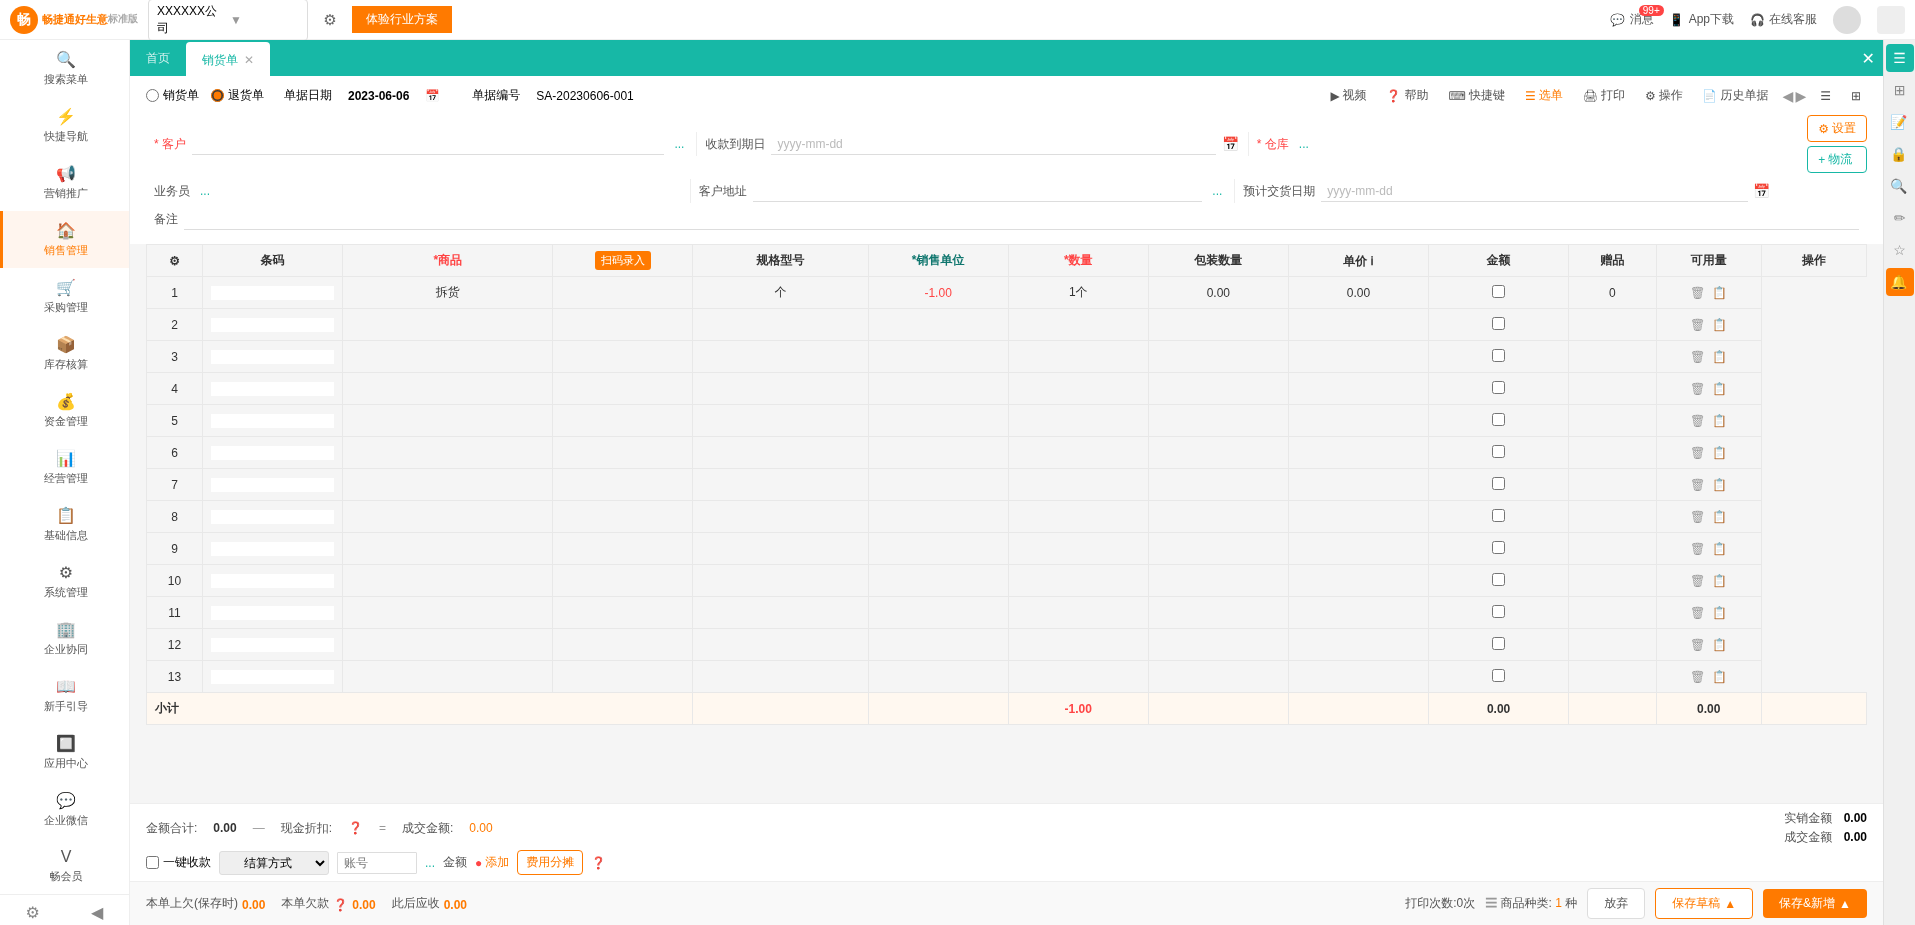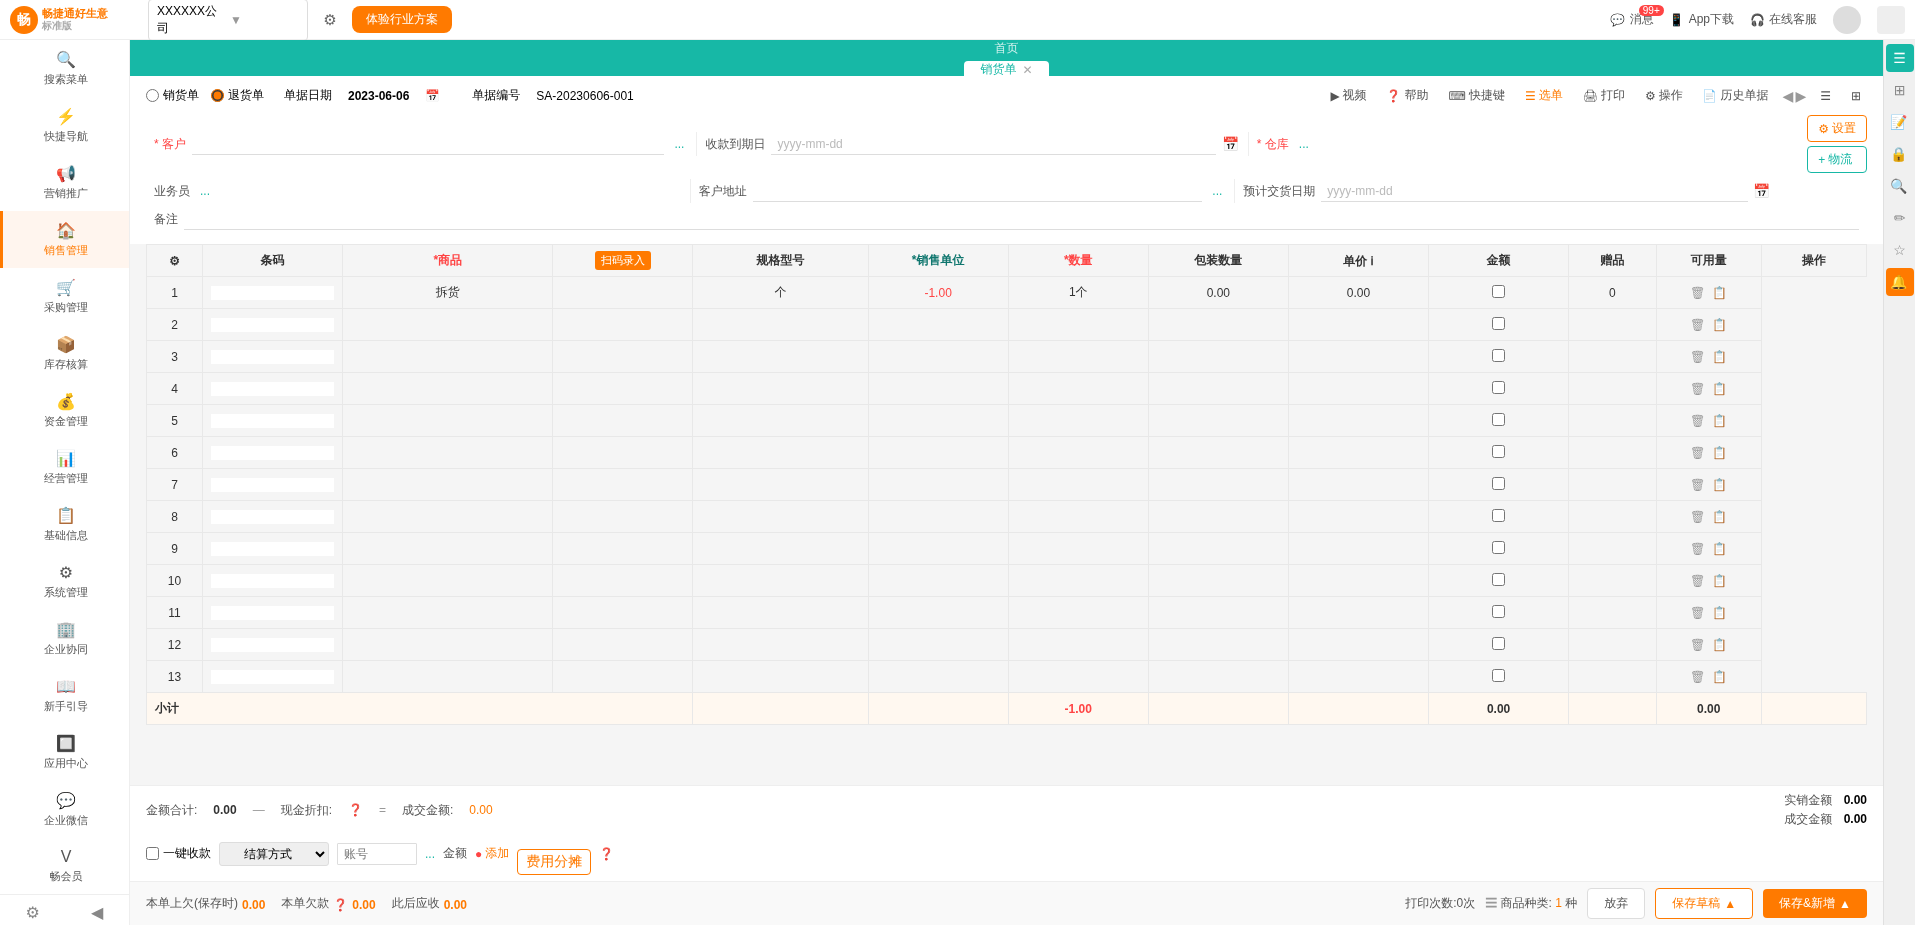--- a/index.html
+++ b/index.html
@@ -6,21 +6,21 @@
     body { width: 1915px; height: 925px; overflow: hidden; background: #f5f5f5; display: flex; flex-direction: column; }
 
     
     .top-bar { height: 40px; background: #fff; display: flex; align-items: center; padding: 0 10px; border-bottom: 1px solid #eee; gap: 8px; flex-shrink: 0; }
     .logo-area { display: flex; align-items: center; gap: 4px; color: #ff7a00; font-weight: bold; font-size: 13px; width: 130px; }
     .logo-icon { width: 28px; height: 28px; background: #ff7a00; border-radius: 50%; display: flex; align-items: center; justify-content: center; color: white; font-size: 14px; }
     .company-selector { display: flex; align-items: center; gap: 4px; border: 1px solid #ddd; border-radius: 4px; padding: 3px 8px; cursor: pointer; min-width: 160px; }
     .company-selector span { flex: 1; }
     .company-selector .arrow { color: #999; }
     .gear-icon { width: 28px; height: 28px; display: flex; align-items: center; justify-content: center; color: #666; cursor: pointer; font-size: 15px; }
-    .trial-btn { background: #ff7a00; color: white; border: none; border-radius: 8px; padding: 5px 14px; cursor: pointer; font-size: 12px; }
+    .trial-btn { background: #ff7a00; color: white; border: none; border-radius: 0; padding: 5px 14px; cursor: pointer; font-size: 12px; }
     .top-right { margin-left: auto; display: flex; align-items: center; gap: 16px; }
     .top-right-item { display: flex; align-items: center; gap: 4px; cursor: pointer; color: #555; position: relative; }
     .badge { background: #ff4444; color: white; border-radius: 8px; padding: 0 4px; font-size: 10px; position: absolute; top: -6px; right: -10px; }
     .avatar { width: 28px; height: 28px; background: #ddd; border-radius: 50%; }
 
     
     .main-layout { display: flex; flex: 1; overflow: hidden; }
 
     
     .sidebar { width: 130px; background: #fff; border-right: 1px solid #eee; display: flex; flex-direction: column; flex-shrink: 0; overflow-y: auto; }
@@ -28,21 +28,21 @@
     .sidebar-item.active { background: #fff5ee; color: #ff7a00; border-left: 3px solid #ff7a00; }
     .sidebar-item .icon { font-size: 16px; }
     .sidebar-item .label { font-size: 11px; }
     .sidebar-bottom { margin-top: auto; border-top: 1px solid #eee; padding: 8px 0; display: flex; justify-content: space-around; }
     .sidebar-bottom-icon { cursor: pointer; color: #888; font-size: 16px; }
 
     
     .content-area { flex: 1; display: flex; flex-direction: column; overflow: hidden; }
 
     
-    .tab-bar { background: #17b8a6; display: flex; align-items: center; height: 36px; padding: 0 0; flex-shrink: 0; flex-direction: column; }
+    .tab-bar { background: #17b8a6; display: flex; align-items: center; height: 36px; padding: 0 0; flex-shrink: 0; }
     .tab-item { padding: 0 16px; height: 100%; display: flex; align-items: center; cursor: pointer; color: rgba(255,255,255,0.8); font-size: 13px; gap: 6px; }
     .tab-item.active { background: #fff; color: #17b8a6; border-radius: 4px 4px 0 0; margin-top: 4px; }
     .tab-item .close { color: #aaa; cursor: pointer; font-size: 12px; }
     .tab-close-all { margin-left: auto; margin-right: 8px; color: white; cursor: pointer; font-size: 16px; }
 
     
     .form-area { background: #fff; padding: 8px 16px; flex-shrink: 0; }
     .form-header { display: flex; align-items: center; gap: 20px; margin-bottom: 8px; }
     .radio-group { display: flex; align-items: center; gap: 12px; }
     .radio-item { display: flex; align-items: center; gap: 4px; cursor: pointer; }
@@ -93,36 +93,36 @@
     .save-draft-btn { border: 1px solid #ff7a00; background: #fff; border-radius: 4px; padding: 6px 16px; cursor: pointer; color: #ff7a00; display: flex; align-items: center; gap: 4px; }
     .save-new-btn { background: #ff7a00; border: none; border-radius: 4px; padding: 6px 16px; cursor: pointer; color: white; display: flex; align-items: center; gap: 4px; }
 
     
     .right-panel { width: 32px; background: #f0f0f0; display: flex; flex-direction: column; align-items: center; padding: 4px 0; gap: 4px; border-left: 1px solid #e0e0e0; flex-shrink: 0; }
     .right-panel-icon { width: 28px; height: 28px; display: flex; align-items: center; justify-content: center; cursor: pointer; color: #888; font-size: 14px; border-radius: 4px; }
     .right-panel-icon.active { background: #17b8a6; color: white; }
     .right-panel-icon.orange { background: #ff7a00; color: white; }
 
     .add-btn { color: #ff7a00; cursor: pointer; display: flex; align-items: center; gap: 3px; font-size: 12px; }
-    .expense-btn { border: 1px solid #ff7a00; color: #ff7a00; background: white; border-radius: 4px; padding: 3px 8px; cursor: pointer; font-size: 14px; margin-top: 17px; }
+    .expense-btn { border: 1px solid #ff7a00; color: #ff7a00; background: white; border-radius: 4px; padding: 3px 8px; cursor: pointer; font-size: 12px; }
 
     .nav-arrows { display: flex; gap: 2px; }
     .nav-arrow { color: #999; cursor: pointer; font-size: 14px; }
 
     .print-count { color: #555; }
     .product-type { color: #555; }
     .product-count { color: #ff7a00; }
   </style>
 </head>
 <body>
 
 <div class="top-bar">
   <div class="logo-area">
     <div class="logo-icon">畅</div>
-    <div style="display:flex;flex-direction:column;line-height:1.2">
+    <div style="display:flex;flex-direction:row;line-height:1.2">
       <span style="font-size:11px;color:#ff7a00;font-weight:bold">畅捷通好生意</span>
       <span style="font-size:10px;color:#aaa">标准版</span>
     </div>
   </div>
   <div class="company-selector">
     <span>XXXXXX公司</span>
     <span class="arrow">▼</span>
   </div>
   <div class="gear-icon">⚙</div>
   <button class="trial-btn">体验行业方案</button>

